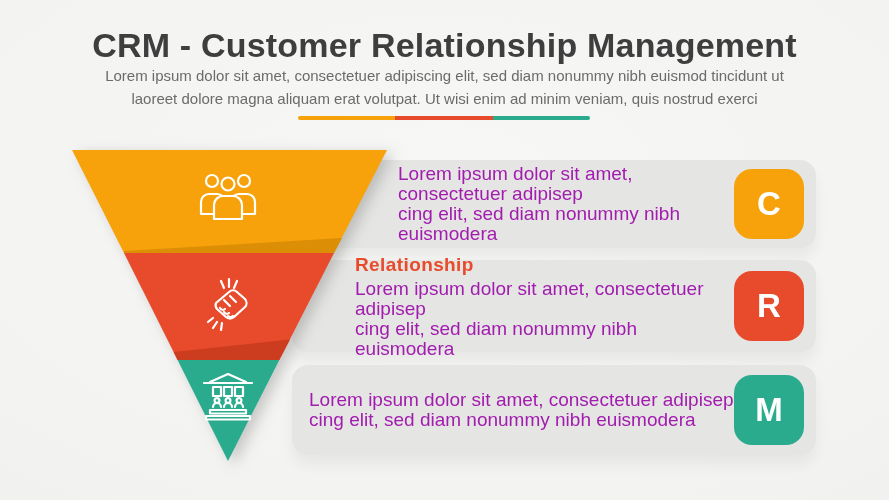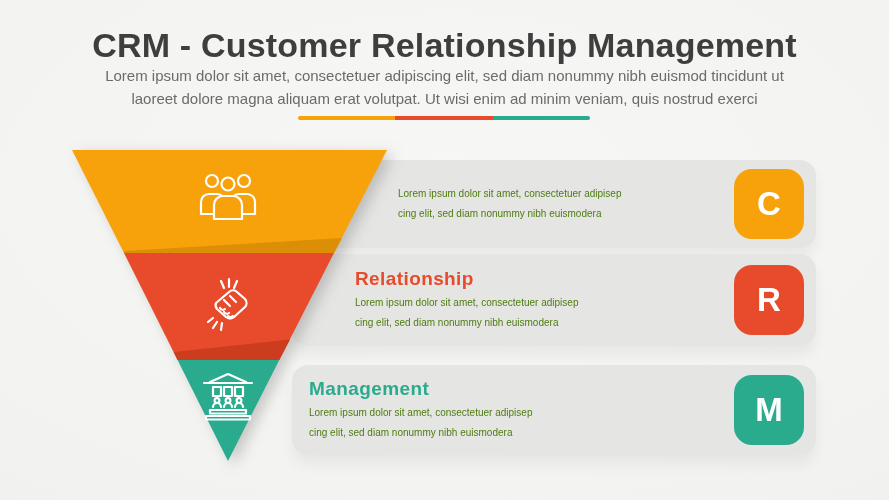--- a/index.html
+++ b/index.html
@@ -28,28 +28,28 @@
   .divider span{flex:1;height:100%;}
 
   
   .card{
     position:absolute;left:292px;width:524px;
     background:#e5e5e3;border-radius:16px;
     display:flex;align-items:center;
     box-shadow:0 10px 14px rgba(0,0,0,0.05);
   }
   .card-1{top:160px;height:88px;}
-  .card-2{top:254px;height:92px;}
+  .card-2{top:260px;height:92px;}
   .card-3{top:365px;height:90px;}
   .card-1 .card-text{padding-left:106px;}
   .card-2 .card-text{padding-left:63px;}
   .card-3 .card-text{padding-left:17px;}
   .card-text{flex:1;}
   .card-title{font-size:19px;font-weight:700;letter-spacing:.4px;margin-bottom:3px;}
-  .card-body{font-size:10px;line-height:20px;color:#4d7c0f;white-space:pre-line;}
+  .card-body{font-size:19px;line-height:20px;color:#a21caf;white-space:pre-line;}
   .badge{
     width:70px;height:70px;border-radius:18px;margin-right:12px;flex:0 0 auto;
     display:flex;align-items:center;justify-content:center;
     color:#ffffff;font-size:33px;font-weight:700;
   }
 
   
   .funnel-svg{
     position:absolute;left:58px;top:146px;z-index:2;
     filter:drop-shadow(6px 4px 7px rgba(80,80,80,0.28));
@@ -87,21 +87,20 @@
     <div class="card-text">
       <div class="card-title" style="color: rgb(232, 75, 44);">Relationship</div>
       <div class="card-body">Lorem ipsum dolor sit amet, consectetuer adipisep
 cing elit, sed diam nonummy nibh euismodera</div>
     </div>
     <div class="badge" style="background-color: rgb(232, 75, 44);">R</div>
   </div>
 
   <div class="card card-3">
     <div class="card-text">
-      <div class="card-title" style="color: rgb(43, 171, 141);">Management</div>
       <div class="card-body">Lorem ipsum dolor sit amet, consectetuer adipisep
 cing elit, sed diam nonummy nibh euismodera</div>
     </div>
     <div class="badge" style="background-color: rgb(43, 171, 141);">M</div>
   </div>
 
   <svg class="funnel-svg" width="336" height="322" viewBox="0 0 336 322">
 
     <polygon points="14,4 329,4 276,107 66,107" style="fill: rgb(247, 162, 11);"></polygon>
     <polygon points="66,105 284,92 276,107 66,107" style="fill: rgb(219, 142, 6);"></polygon>

